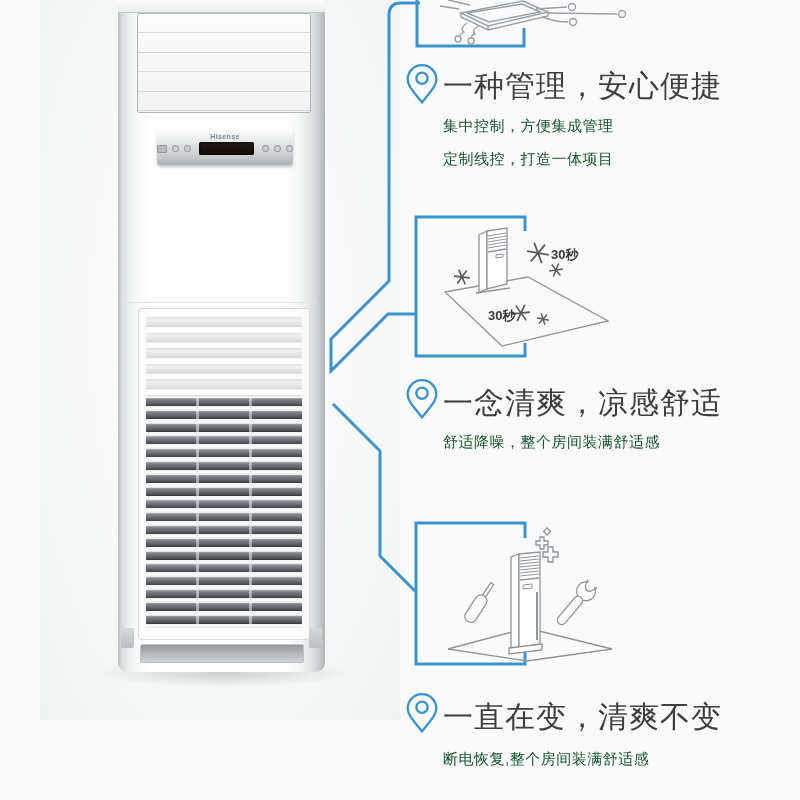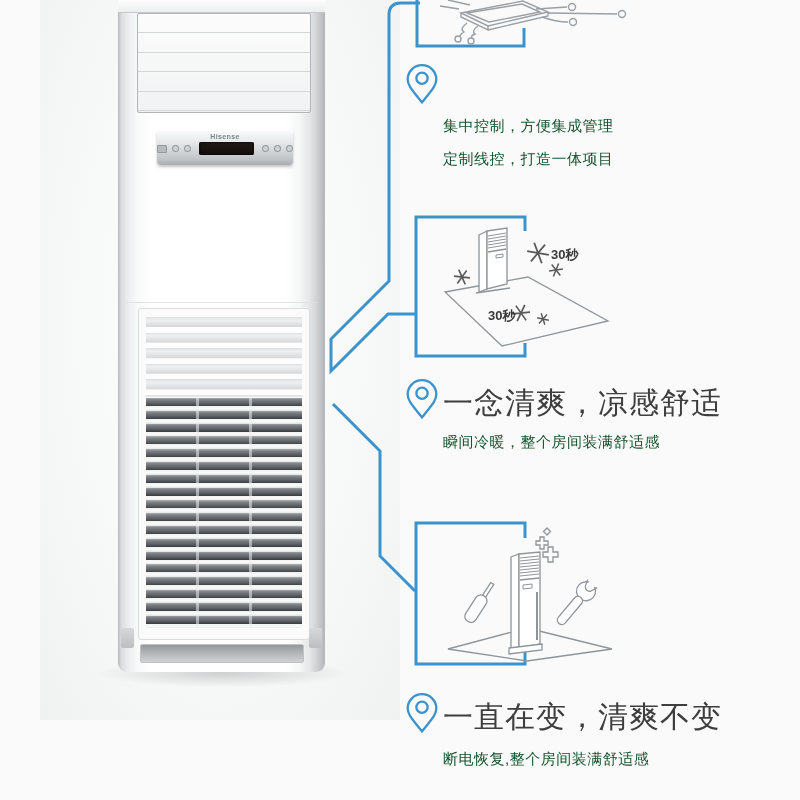--- a/index.html
+++ b/index.html
@@ -224,31 +224,32 @@
     <path d="M536 541 h4 v-4 h4 v4 h4 v4 h-4 v4 h-4 v-4 h-4 z"></path>
     <path d="M547 528 l3.5 3.5 -3.5 3.5 -3.5 -3.5 z"></path>
   </g>
 </svg>
 
 <div class="feature" style="top:62px;">
   <svg class="pin" width="34" height="44" viewBox="0 0 38 48">
     <path d="M19 3 C10.2 3 3 10 3 18.6 C3 25.4 7 29.6 19 44.5 C31 29.6 35 25.4 35 18.6 C35 10 27.8 3 19 3 Z" fill="none" stroke="#3a93cc" stroke-width="2.6"></path>
     <circle cx="19" cy="17.5" r="6.3" fill="none" stroke="#3a93cc" stroke-width="2.6"></circle>
   </svg>
+  <div class="f-title" style="top:4px;">一种管理，安心便捷</div>
   <div class="f-desc" style="top:55px;">集中控制，方便集成管理</div>
   <div class="f-desc" style="top:88px;">定制线控，打造一体项目</div>
 </div>
 
 <div class="feature" style="top:377px;">
   <svg class="pin" width="34" height="44" viewBox="0 0 38 48">
     <path d="M19 3 C10.2 3 3 10 3 18.6 C3 25.4 7 29.6 19 44.5 C31 29.6 35 25.4 35 18.6 C35 10 27.8 3 19 3 Z" fill="none" stroke="#3a93cc" stroke-width="2.6"></path>
     <circle cx="19" cy="17.5" r="6.3" fill="none" stroke="#3a93cc" stroke-width="2.6"></circle>
   </svg>
   <div class="f-title" style="top:6px;">一念清爽，凉感舒适</div>
-  <div class="f-desc" style="top:56px;">瞬间冷暖，整个房间装满舒适感</div>
+  <div class="f-desc" style="top:56px;">舒适降噪，整个房间装满舒适感</div>
 </div>
 
 <div class="feature" style="top:691px;">
   <svg class="pin" width="34" height="44" viewBox="0 0 38 48">
     <path d="M19 3 C10.2 3 3 10 3 18.6 C3 25.4 7 29.6 19 44.5 C31 29.6 35 25.4 35 18.6 C35 10 27.8 3 19 3 Z" fill="none" stroke="#3a93cc" stroke-width="2.6"></path>
     <circle cx="19" cy="17.5" r="6.3" fill="none" stroke="#3a93cc" stroke-width="2.6"></circle>
   </svg>
   <div class="f-title" style="top:6px;">一直在变，清爽不变</div>
   <div class="f-desc" style="top:59px;">断电恢复,整个房间装满舒适感</div>
 </div>

